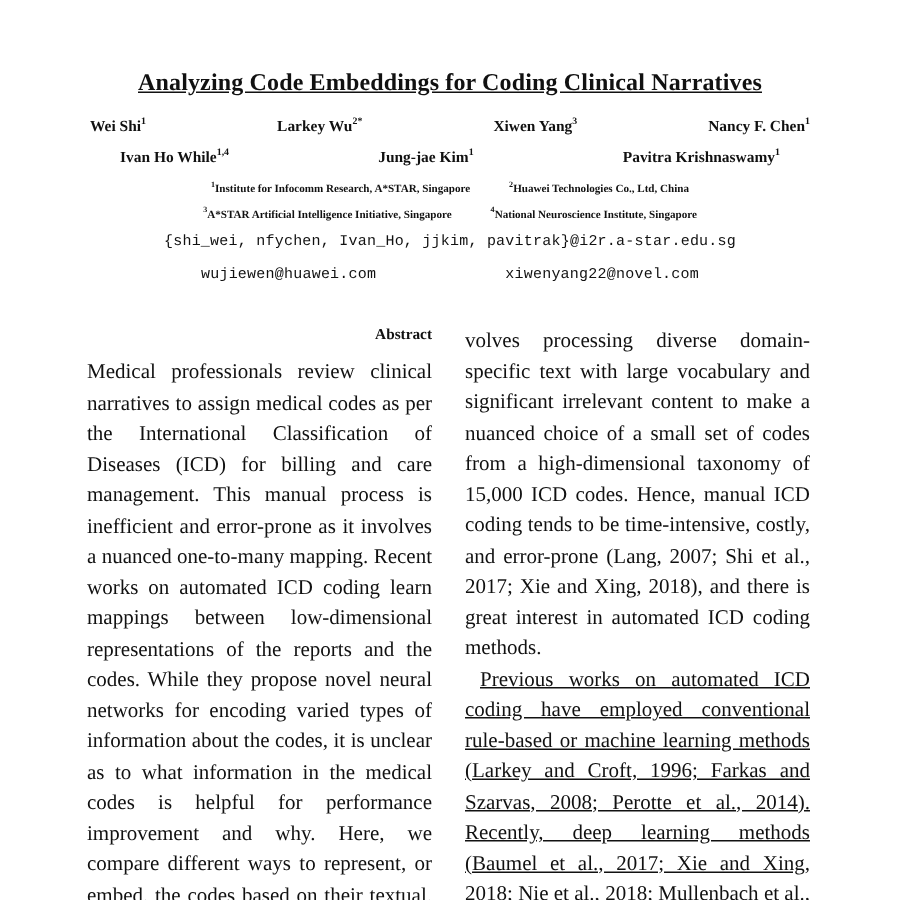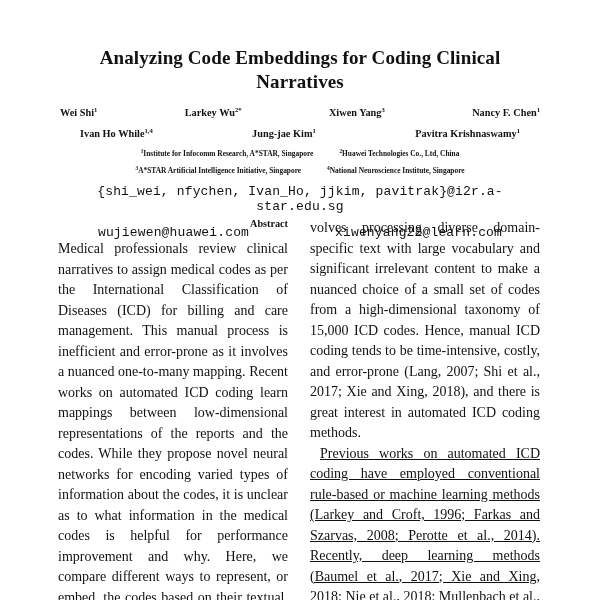--- a/index.html
+++ b/index.html
@@ -17,25 +17,26 @@
     color: #111111;
     box-sizing: border-box;
   }
 
   
   .titleblock {
     padding: 46px 58px 0 58px;
     text-align: center;
   }
   .paper-title {
-    font-size: 19px;
+    font-size: 16px;
     font-weight: bold;
     letter-spacing: 0.1px;
     line-height: 1.25;
     margin: 0 0 13px 0;
+    text-decoration: underline;
   }
 
   .author-row {
     display: flex;
     justify-content: space-between;
     align-items: baseline;
     margin: 0 0 10px 0;
     padding: 0 2px;
   }
   .author-row.row2 {
@@ -69,21 +70,21 @@
     font-size: 5.4px;
     vertical-align: super;
     line-height: 0;
   }
 
   .email-block {
     margin-top: 9px;
   }
   .email-line {
     font-family: "Liberation Mono", "DejaVu Sans Mono", monospace;
-    font-size: 13px;
+    font-size: 10px;
     letter-spacing: 0.15px;
     margin-bottom: 11px;
     text-align: center;
   }
   .email-row {
     display: flex;
     justify-content: center;
     gap: 86px;
   }
 
@@ -164,21 +165,21 @@
 
     <div class="aff-row aff2">
       <span class="aff"><sup>3</sup><span>A*STAR Artificial Intelligence Initiative, Singapore</span></span>
       <span class="aff"><sup>4</sup><span>National Neuroscience Institute, Singapore</span></span>
     </div>
 
     <div class="email-block">
       <div class="email-line">{shi_wei, nfychen, Ivan_Ho, jjkim, pavitrak}@i2r.a-star.edu.sg</div>
       <div class="email-row">
         <span class="email-line">wujiewen@huawei.com</span>
-        <span class="email-line">xiwenyang22@learn.com</span>
+        <span class="email-line">xiwenyang22@novel.com</span>
       </div>
     </div>
 
   </div>
 
   <div class="columns">
 
     <div class="col">
       <div class="section-head-center">Abstract</div>
       <p class="body">Medical professionals review clinical narratives to assign medical codes as per the International Classification of Diseases (ICD) for billing and care management. This manual process is inefficient and error-prone as it involves a nuanced one-to-many mapping. Recent works on automated ICD coding learn mappings between low-dimensional representations of the reports and the codes. While they propose novel neural networks for encoding varied types of information about the codes, it is unclear as to what information in the medical codes is helpful for performance improvement and why. Here, we compare different ways to represent, or embed, the codes based on their textual, structural and statistical characteristics, using a single deep learning baseline model in quantitative evaluations on discharge reports from the MIMIC-III Intensive Care Unit database. We also qualitatively analyse the nature of the cases that benefit most from the code embeddings and demonstrate that code embeddings are important for predicting ambiguous and oblique codes.</p>

